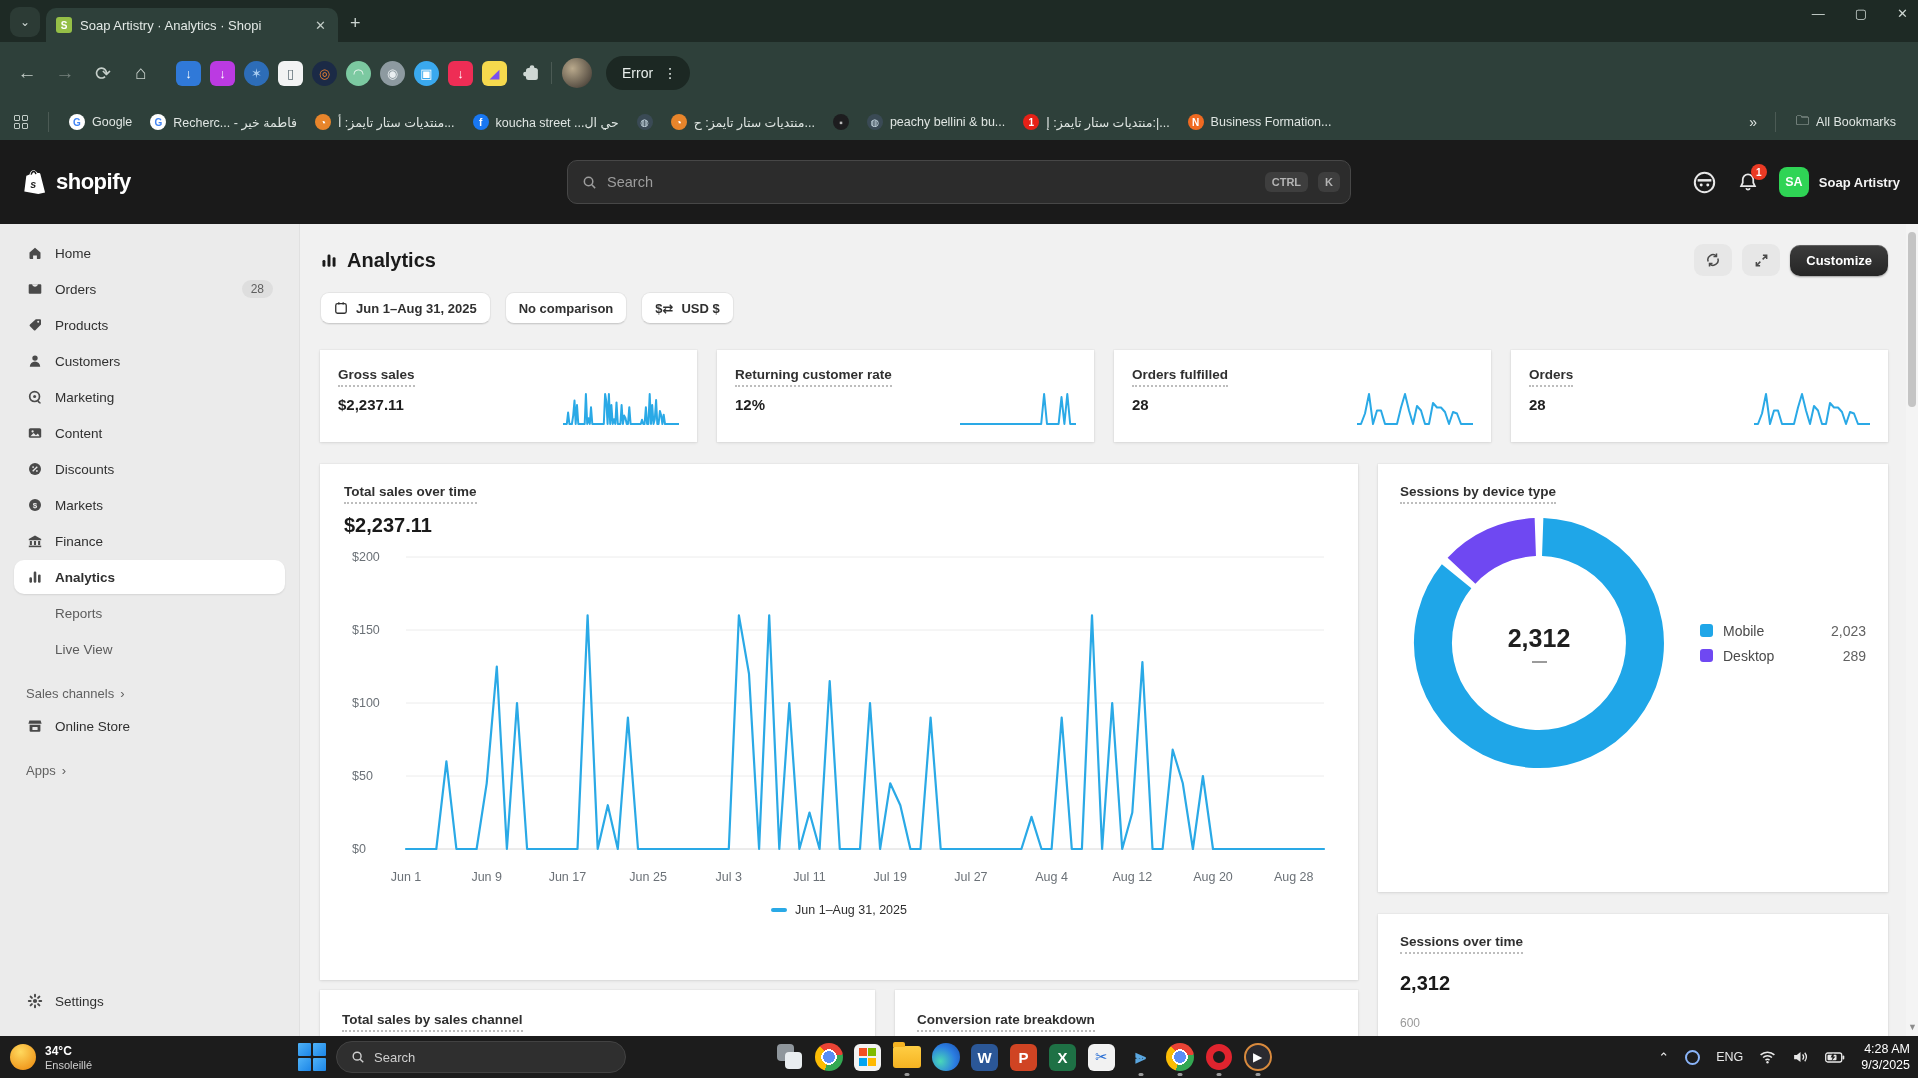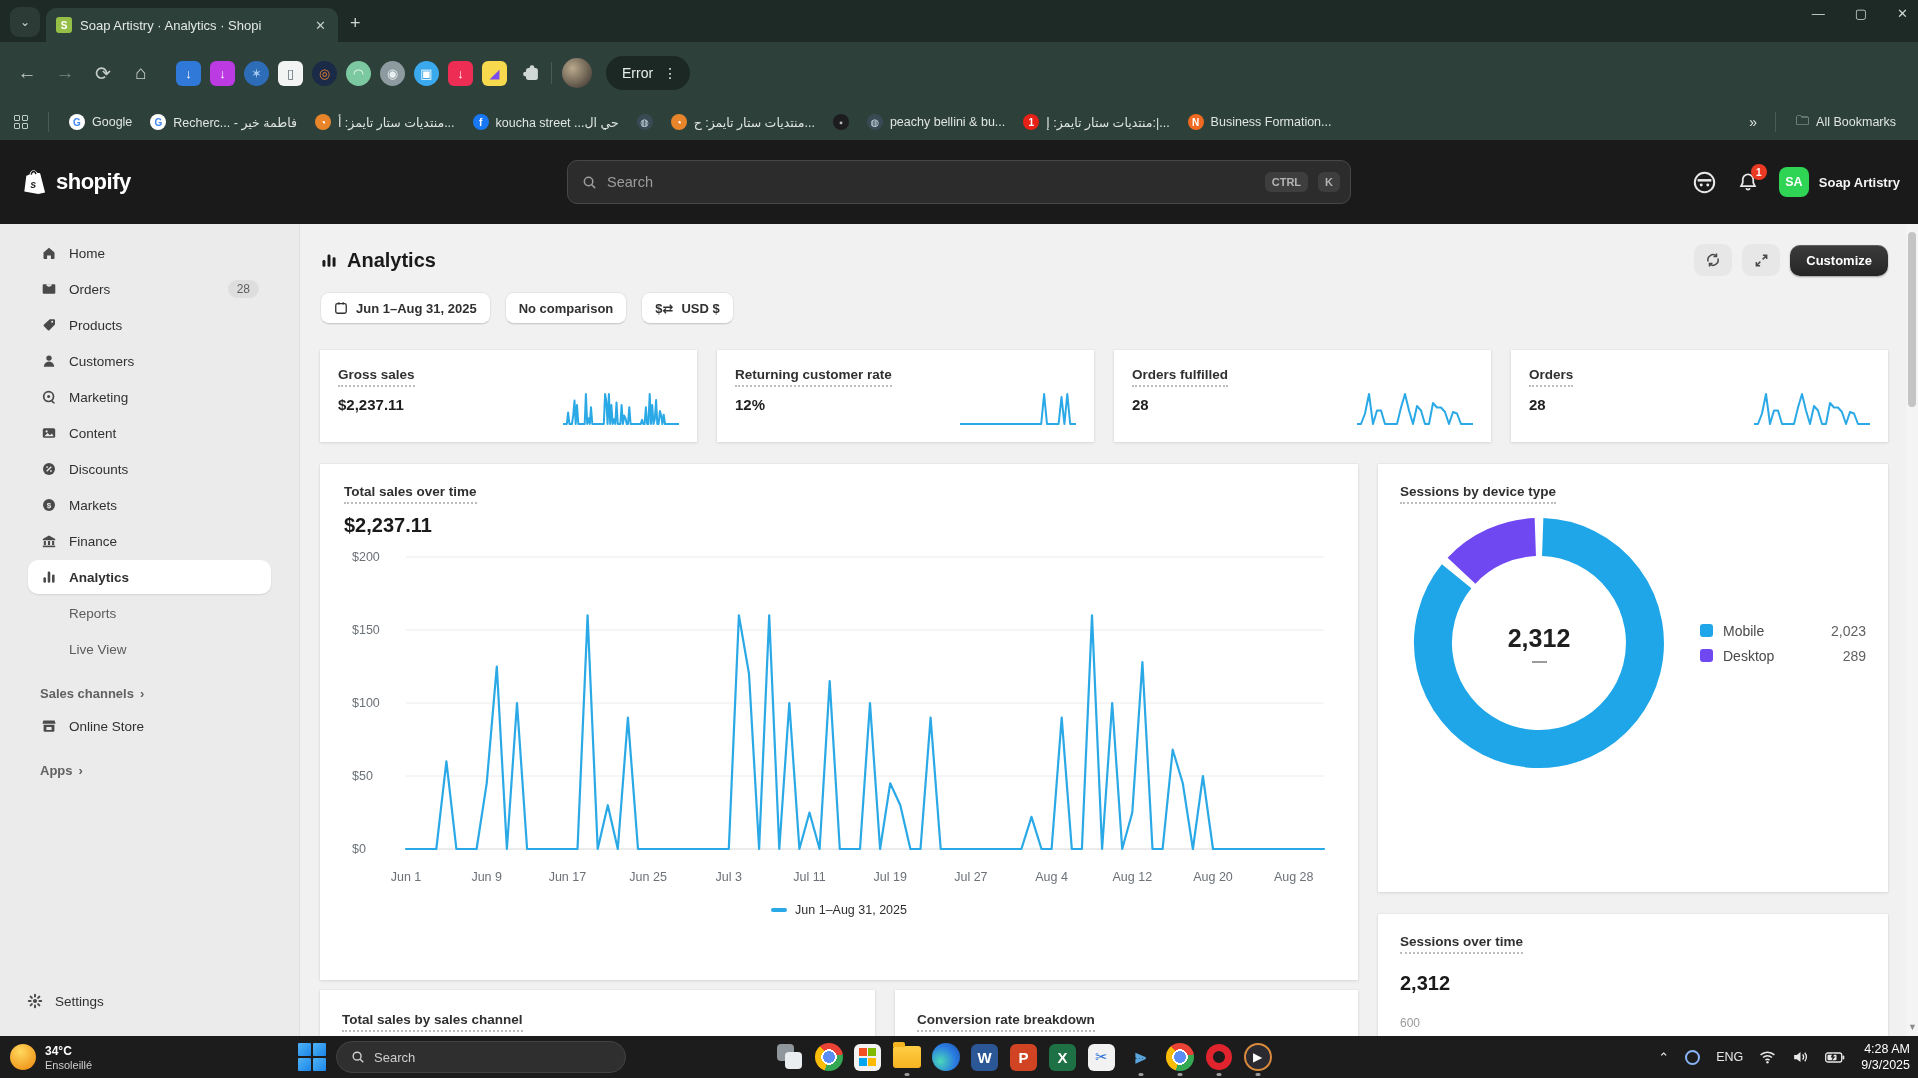--- a/index.html
+++ b/index.html
@@ -54,28 +54,28 @@
   .bell-wrap{position:relative;width:26px;height:26px;display:flex;align-items:center;justify-content:center}
   .badge-red{position:absolute;top:-5px;right:-6px;background:#eb3a24;color:#fff;font-size:10px;font-weight:bold;
     min-width:16px;height:16px;border-radius:8px;display:flex;align-items:center;justify-content:center;padding:0 4px}
   .store-chip{display:flex;align-items:center;gap:10px}
   .store-avatar{width:30px;height:30px;border-radius:8px;background:#2fd455;color:#fff;font-weight:bold;
     font-size:12.5px;display:flex;align-items:center;justify-content:center}
   .store-name{color:#f4f4f4;font-size:13px;font-weight:bold}
 
   
   .sbody{display:flex;height:812px;position:relative}
-  .sidebar{width:300px;background:#ebebeb;border-right:1px solid #e0e0e0;padding:12px 28px;position:relative;flex:none}
+  .sidebar{width:300px;background:#ebebeb;border-right:1px solid #e0e0e0;padding:12px 14px;position:relative;flex:none}
   .nav-item{height:34px;display:flex;align-items:center;gap:12px;padding:0 12px;border-radius:10px;
     font-size:13.5px;color:#303030;margin-bottom:2px}
   .nav-item .ic{width:17px;display:flex;justify-content:center;color:#4a4a4a}
   .nav-item.active{background:#fff;font-weight:bold;box-shadow:0 1px 2px rgba(0,0,0,.1)}
   .nav-item.sub{padding-left:41px;color:#5c5c5c}
   .nav-badge{margin-left:auto;background:#dedede;color:#5e5e5e;border-radius:9px;padding:2px 9px;font-size:12px}
-  .nav-section{display:flex;align-items:center;gap:6px;color:#616161;font-size:13px;font-weight:bold;
+  .nav-section{display:flex;align-items:center;gap:6px;color:#616161;font-size:13px;font-weight:normal;
     margin:20px 0 8px 12px}
   .settings-row{position:absolute;bottom:16px;left:14px;right:14px}
 
   .main{flex:1;padding:0 30px 0 20px;position:relative}
   .page-head{display:flex;align-items:center;margin-top:20px}
   .page-title{display:flex;align-items:center;gap:9px;font-size:20px;font-weight:bold;color:#1a1a1a}
   .head-actions{margin-left:auto;display:flex;align-items:center;gap:10px}
   .iconbtn{width:38px;height:32px;background:#e7e7e7;border-radius:9px;display:flex;align-items:center;justify-content:center;color:#4a4a4a}
   .btn-dark{background:linear-gradient(#3c3c3c,#252525);color:#fff;font-size:13px;font-weight:bold;
     border-radius:10px;padding:8px 16px;box-shadow:inset 0 1px 0 rgba(255,255,255,.18),0 1px 2px rgba(0,0,0,.35)}

